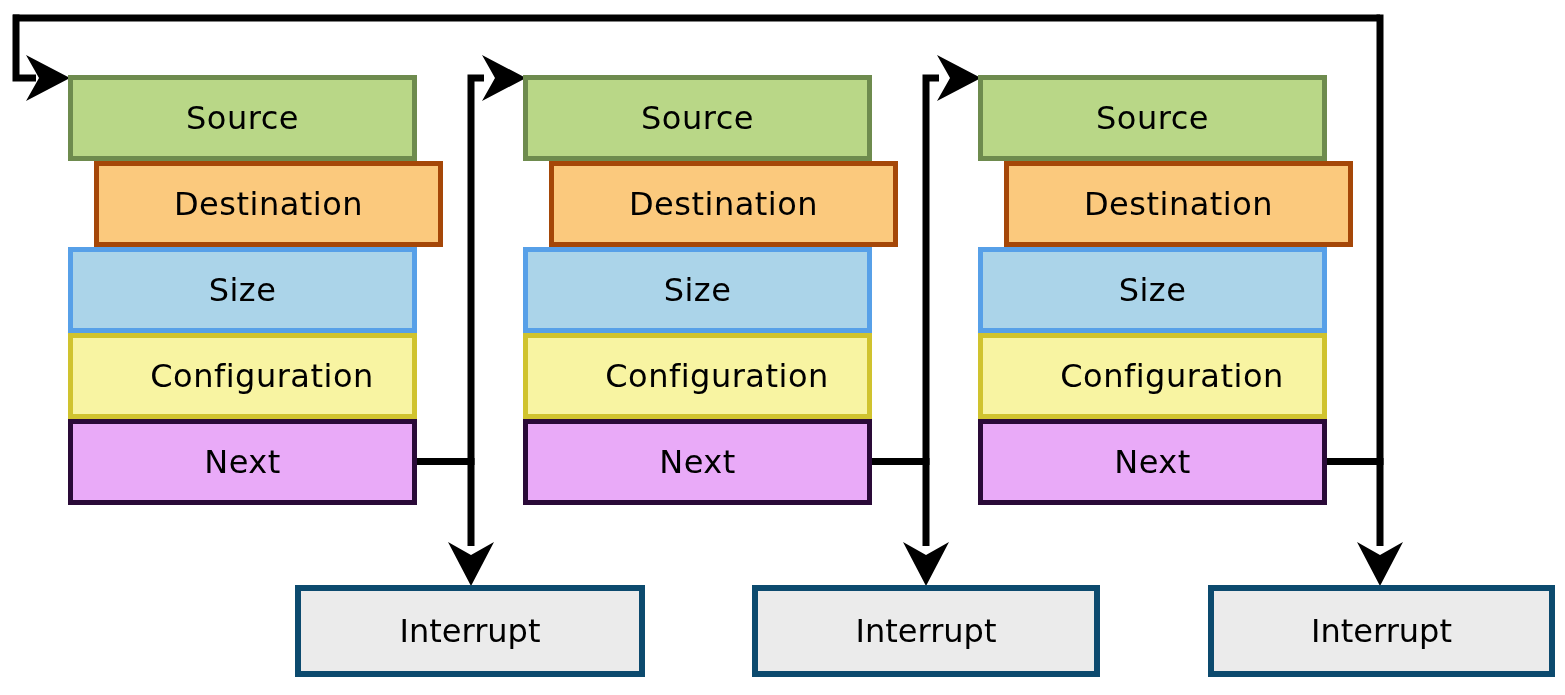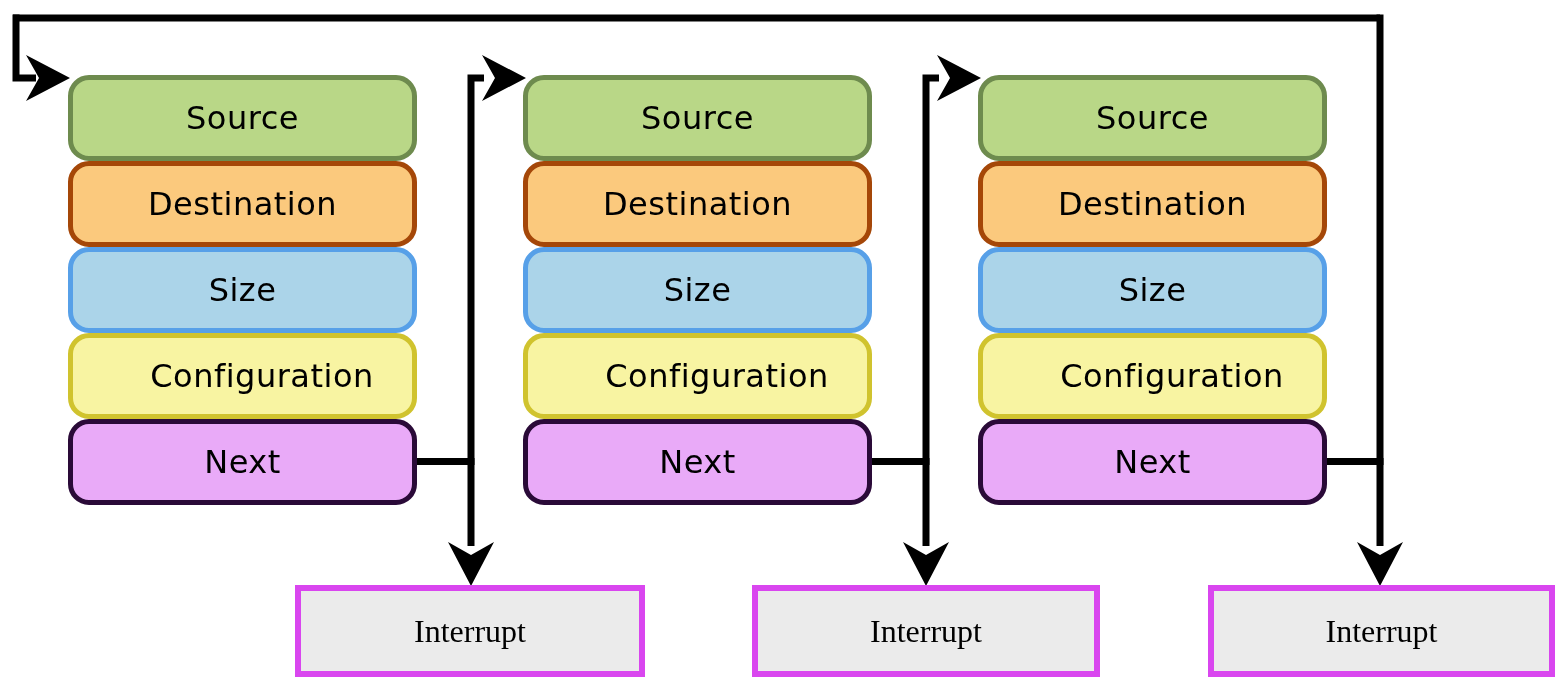--- a/index.html
+++ b/index.html
@@ -8,32 +8,32 @@
     font-family:"DejaVu Sans","Liberation Sans",sans-serif;
   }
   .connectors{position:absolute;left:0;top:0;width:1565px;height:695px;}
   .descriptor{position:absolute;top:75px;width:349px;height:430px;}
   .descriptor.b1{left:68px;}
   .descriptor.b2{left:523px;}
   .descriptor.b3{left:978px;}
   .row{
     box-sizing:border-box;width:349px;height:86px;
     display:flex;align-items:center;justify-content:center;
-    font-size:32px;color:#000;letter-spacing:0.5px;border-radius:21px;
+    font-size:32px;color:#000;letter-spacing:0.5px;
   }
   .row-source{background:#b9d787;border:5px solid #6e8b4e;}
-  .row-destination{background:#fbc97d;border:5px solid #a54708;}
+  .row-destination{background:#fbc97d;border:5px solid #a54708;margin-left:26px;}
   .row-size{background:#abd4e9;border:5px solid #57a0e8;}
   .row-configuration{background:#f8f4a2;border:5px solid #d0c32e;padding-left:39px;}
   .row-next{background:#e9aaf8;border:5px solid #2a0a38;align-items:center;}
   .interrupt{
     position:absolute;top:585px;height:92px;box-sizing:border-box;
-    background:#ebebeb;border:6px solid #d946ef;
+    background:#ebebeb;border:6px solid #0c4a6e;
     display:flex;align-items:center;justify-content:center;
-    font-size:32px;color:#000;font-family:Liberation Serif, serif;
+    font-size:32px;color:#000;
   }
   .interrupt.i1{left:295px;width:350px;}
   .interrupt.i2{left:752px;width:348px;}
   .interrupt.i3{left:1208px;width:347px;}
   .watermark{
     position:absolute;left:1080px;top:602px;z-index:5;
     font-size:46px;white-space:nowrap;
     color:rgba(255,255,255,0.92);
     text-shadow:2px 2px 3px rgba(110,110,110,0.75);
     pointer-events:none;

